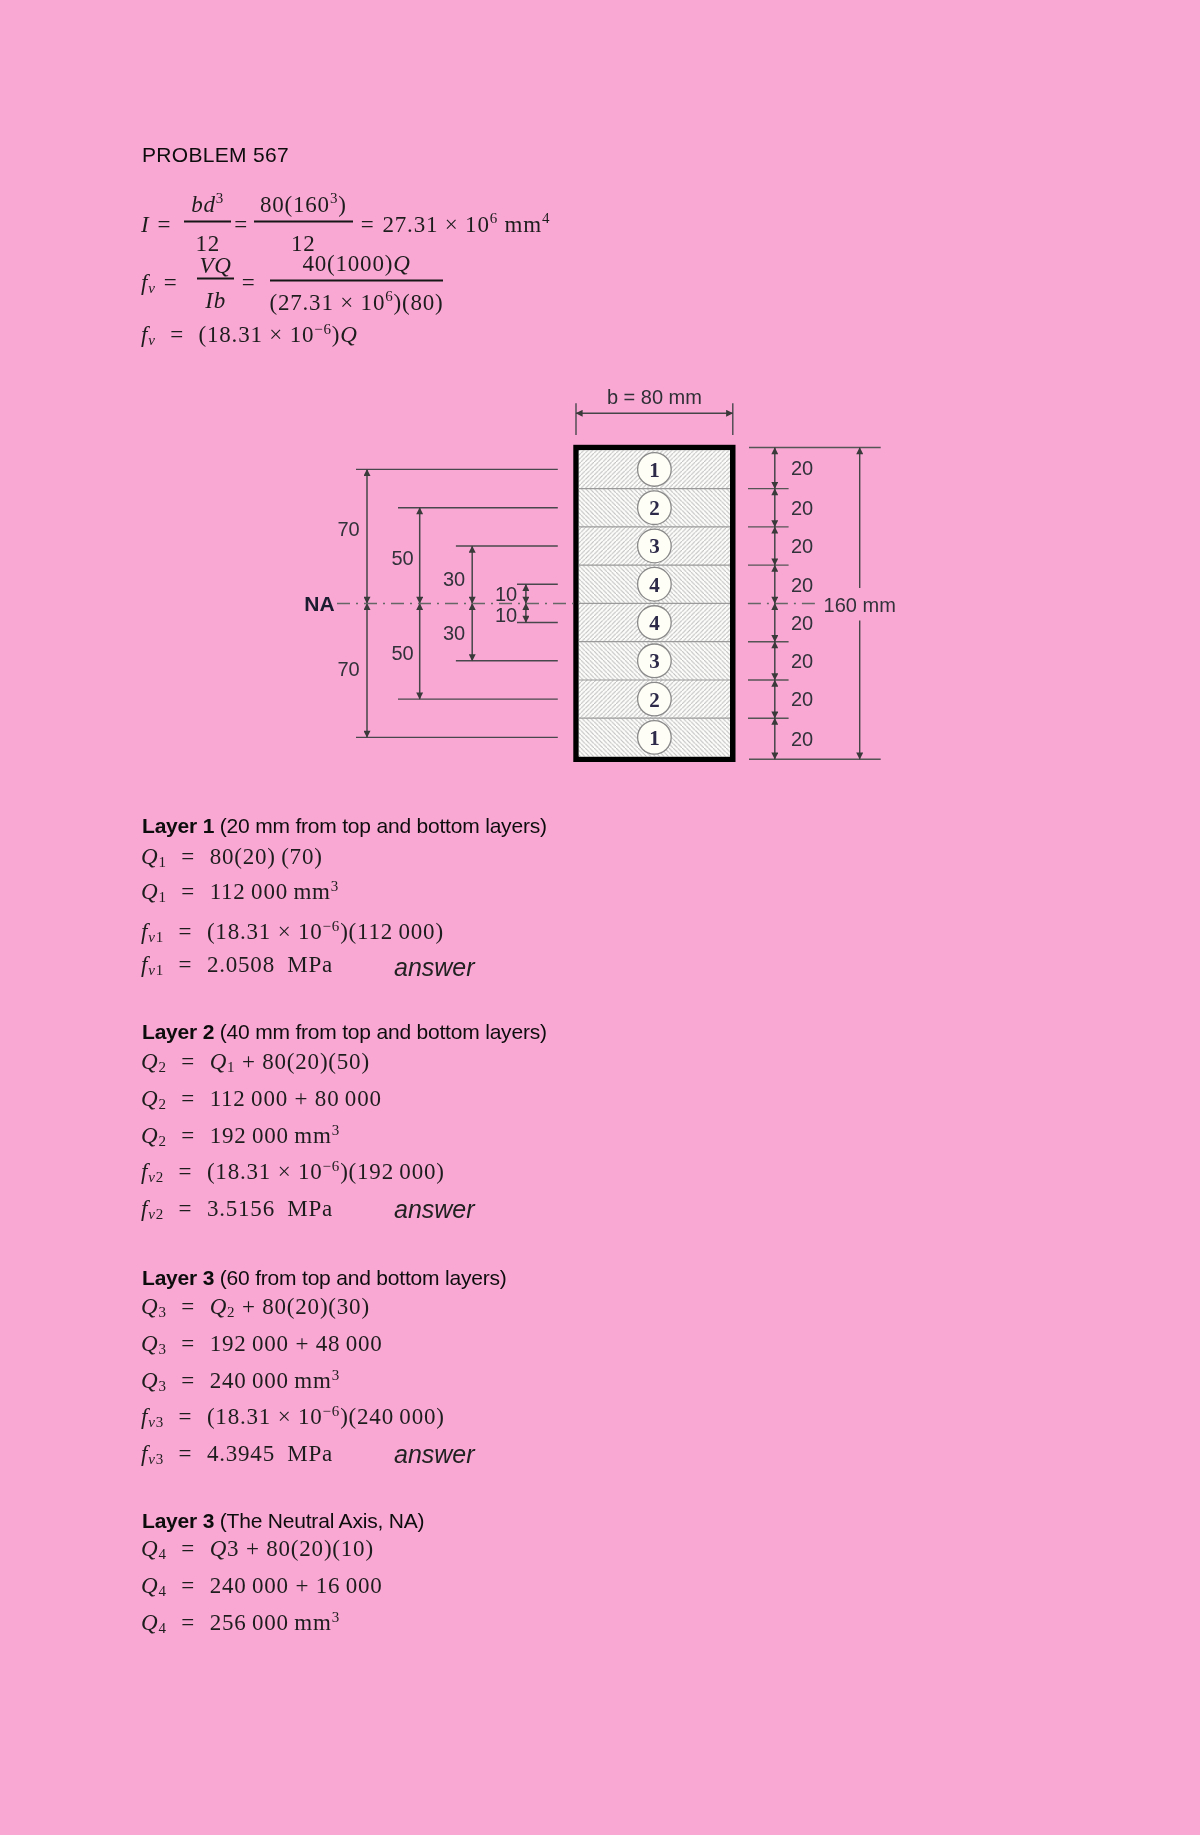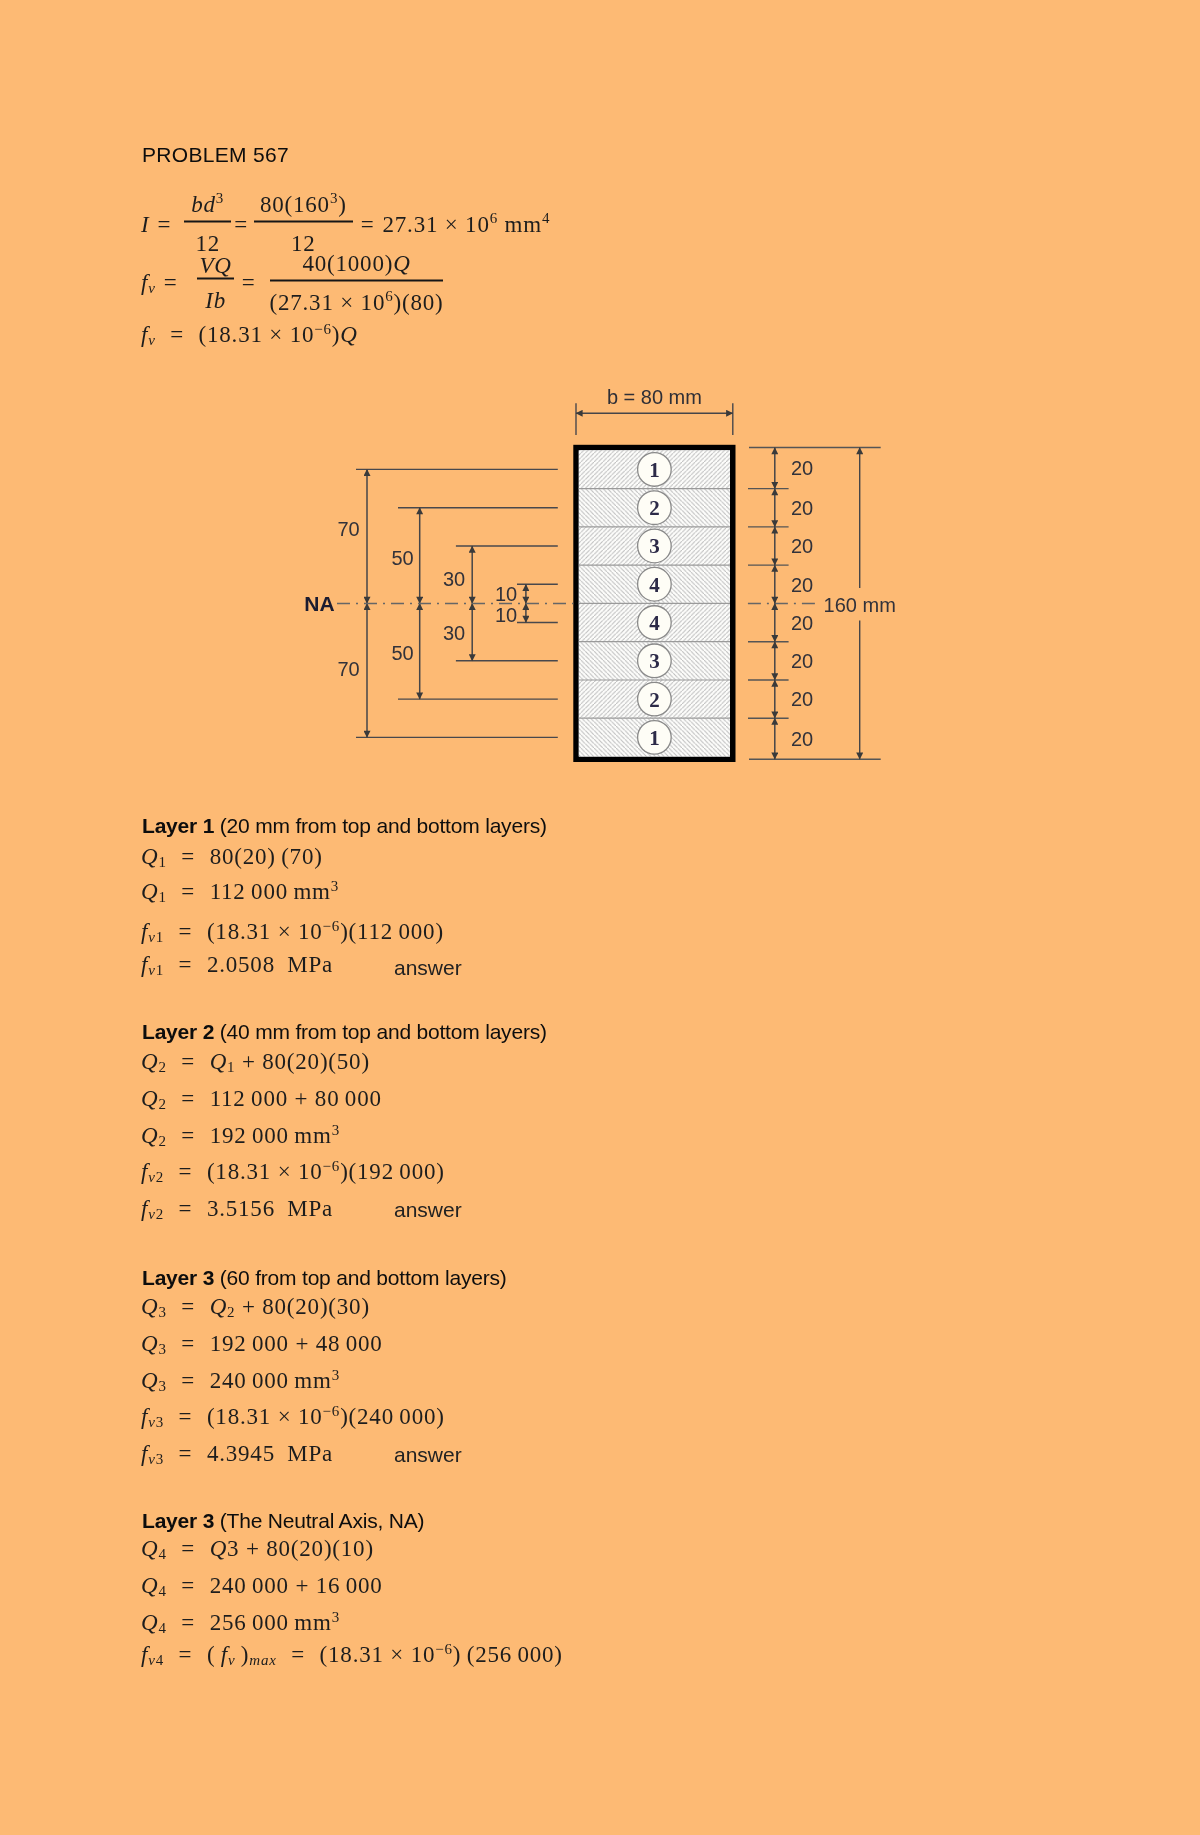--- a/index.html
+++ b/index.html
@@ -1,26 +1,26 @@
 <!DOCTYPE html>
 <html><head><meta charset="utf-8"><style>
 html,body{margin:0;padding:0;background:#fff}
-#page{position:relative;width:1200px;height:1835px;background:#fdba74;overflow:hidden;font-family:"Liberation Sans",sans-serif;color:#111}
+#page{position:relative;width:1200px;height:1835px;background:#f9a8d4;overflow:hidden;font-family:"Liberation Sans",sans-serif;color:#111}
 .m{position:absolute;white-space:nowrap;font-family:"Liberation Serif",serif;font-size:23px;color:#1d1d1d;line-height:23px;letter-spacing:0.8px}
 .m i{font-family:"Liberation Serif",serif}
 .eqr{position:absolute;display:flex;align-items:center;font-family:"Liberation Serif",serif;font-size:23px;color:#1d1d1d;white-space:nowrap;letter-spacing:0.8px}
 .fr{display:inline-block;text-align:center}
 .fr .nu{display:block;border-bottom:2px solid #161616;padding:0 6px 6px;line-height:21px}
 .fr .de{display:block;padding-top:9px;line-height:23px}
 .sp{margin:0 8px}
 .eqr>span{position:relative;top:-4px}
 sub.s{font-size:15px;vertical-align:-0.22em;line-height:0}
 .hd{position:absolute;white-space:nowrap;font-size:21px;line-height:21px;color:#0d0d0d;letter-spacing:-0.2px}
 .hd b{font-weight:bold}
-.ans{position:absolute;white-space:nowrap;font-size:21px;line-height:21px;color:#222}
+.ans{position:absolute;white-space:nowrap;font-style:italic;font-size:25px;line-height:21px;color:#222}
 </style></head><body>
 <div id="page">
 
 <div class="hd" style="left:142px;top:144px;letter-spacing:0.3px">PROBLEM 567</div>
 
 <div class="eqr" style="left:141px;top:228.1px;transform:translateY(-50%)">
 <span><i>I</i></span>
       <span class="sp">=</span>
 <span class="fr" style="margin-left:5px">
         <span class="nu" style="padding:0 7px 6px"><i>bd</i><span style="font-size:15px;vertical-align:0.55em;line-height:0">3</span></span>
@@ -214,13 +214,12 @@
 <div class="ans" style="left:394px;top:1444px">answer</div>
 
 <div class="hd" style="left:142px;top:1510px"><b>Layer 3</b> (The Neutral Axis, NA)</div>
 
 <div class="m" style="left:141px;top:1537px"><i>Q</i><sub class="s">4</sub> <span class="sp">=</span> <i>Q</i>3 + 80(20)(10)</div>
 
 <div class="m" style="left:141px;top:1574px"><i>Q</i><sub class="s">4</sub> <span class="sp">=</span> 240 000 + 16 000</div>
 
 <div class="m" style="left:141px;top:1611px"><i>Q</i><sub class="s">4</sub> <span class="sp">=</span> 256 000 mm<span style="font-size:15px;vertical-align:0.55em;line-height:0">3</span></div>
 
-<div class="m" style="left:141px;top:1643px"><i>f</i><sub class="s"><i>v</i>4</sub> <span class="sp">=</span> ( <i>f</i><sub class="s"><i>v</i></sub> )<sub class="s"><i>max</i></sub> <span class="sp">=</span> (18.31 × 10<span style="font-size:15px;vertical-align:0.55em;line-height:0">−6</span>) (256 000)</div>
 </div>
 </body></html>

